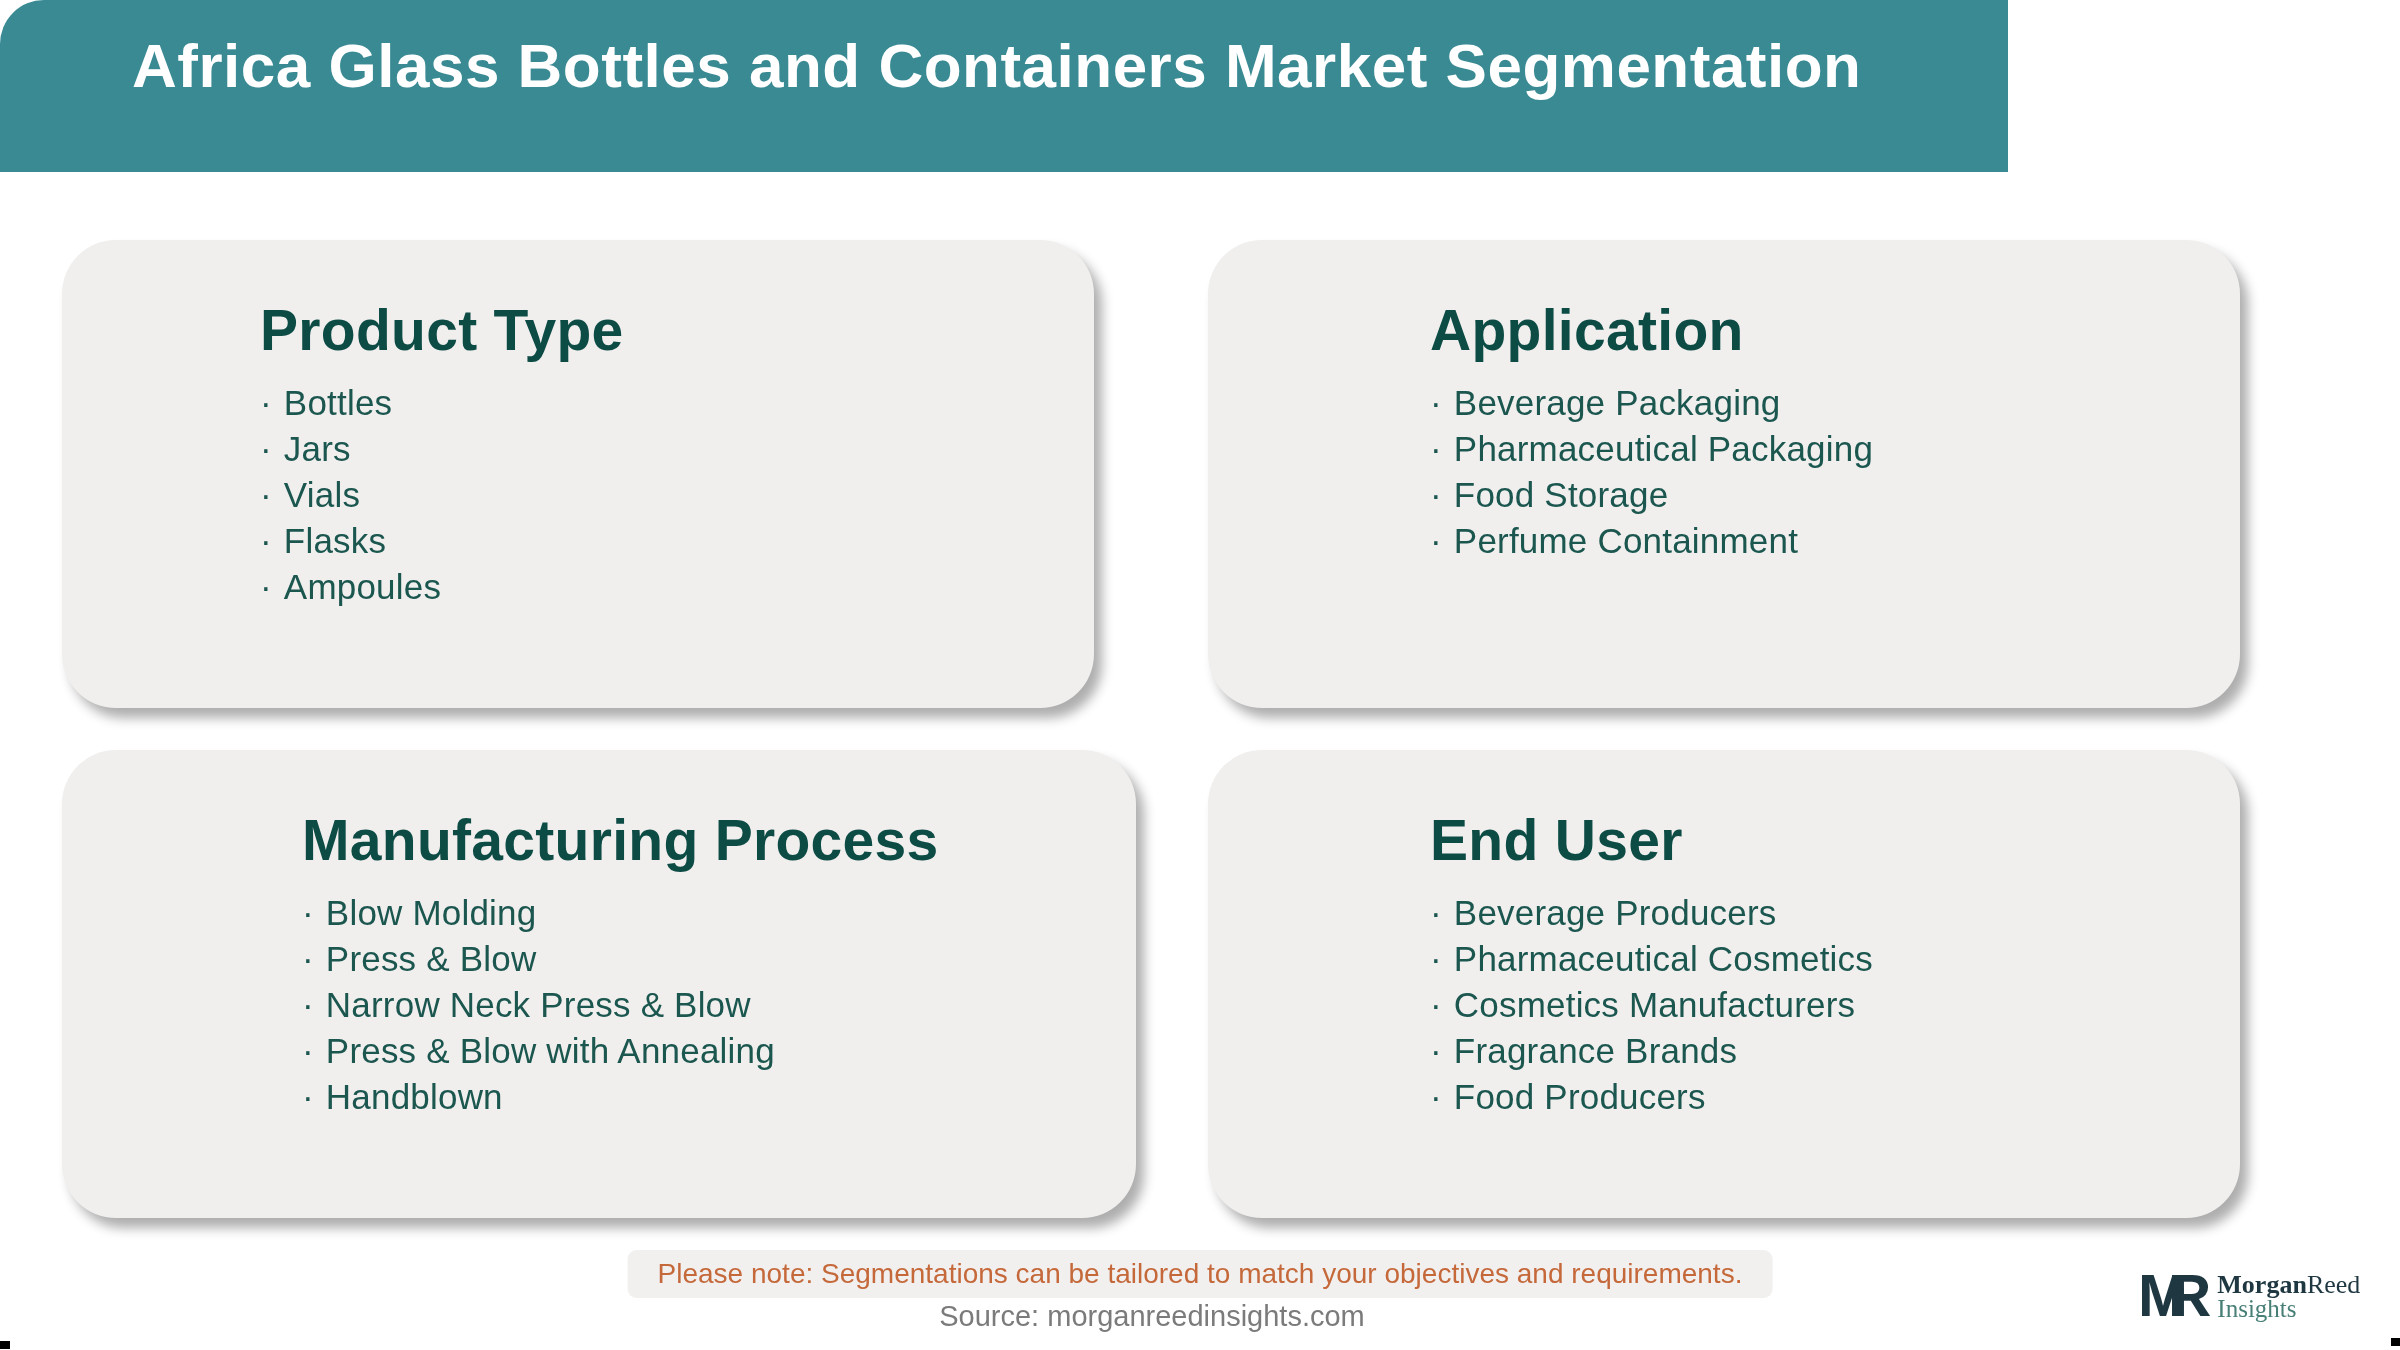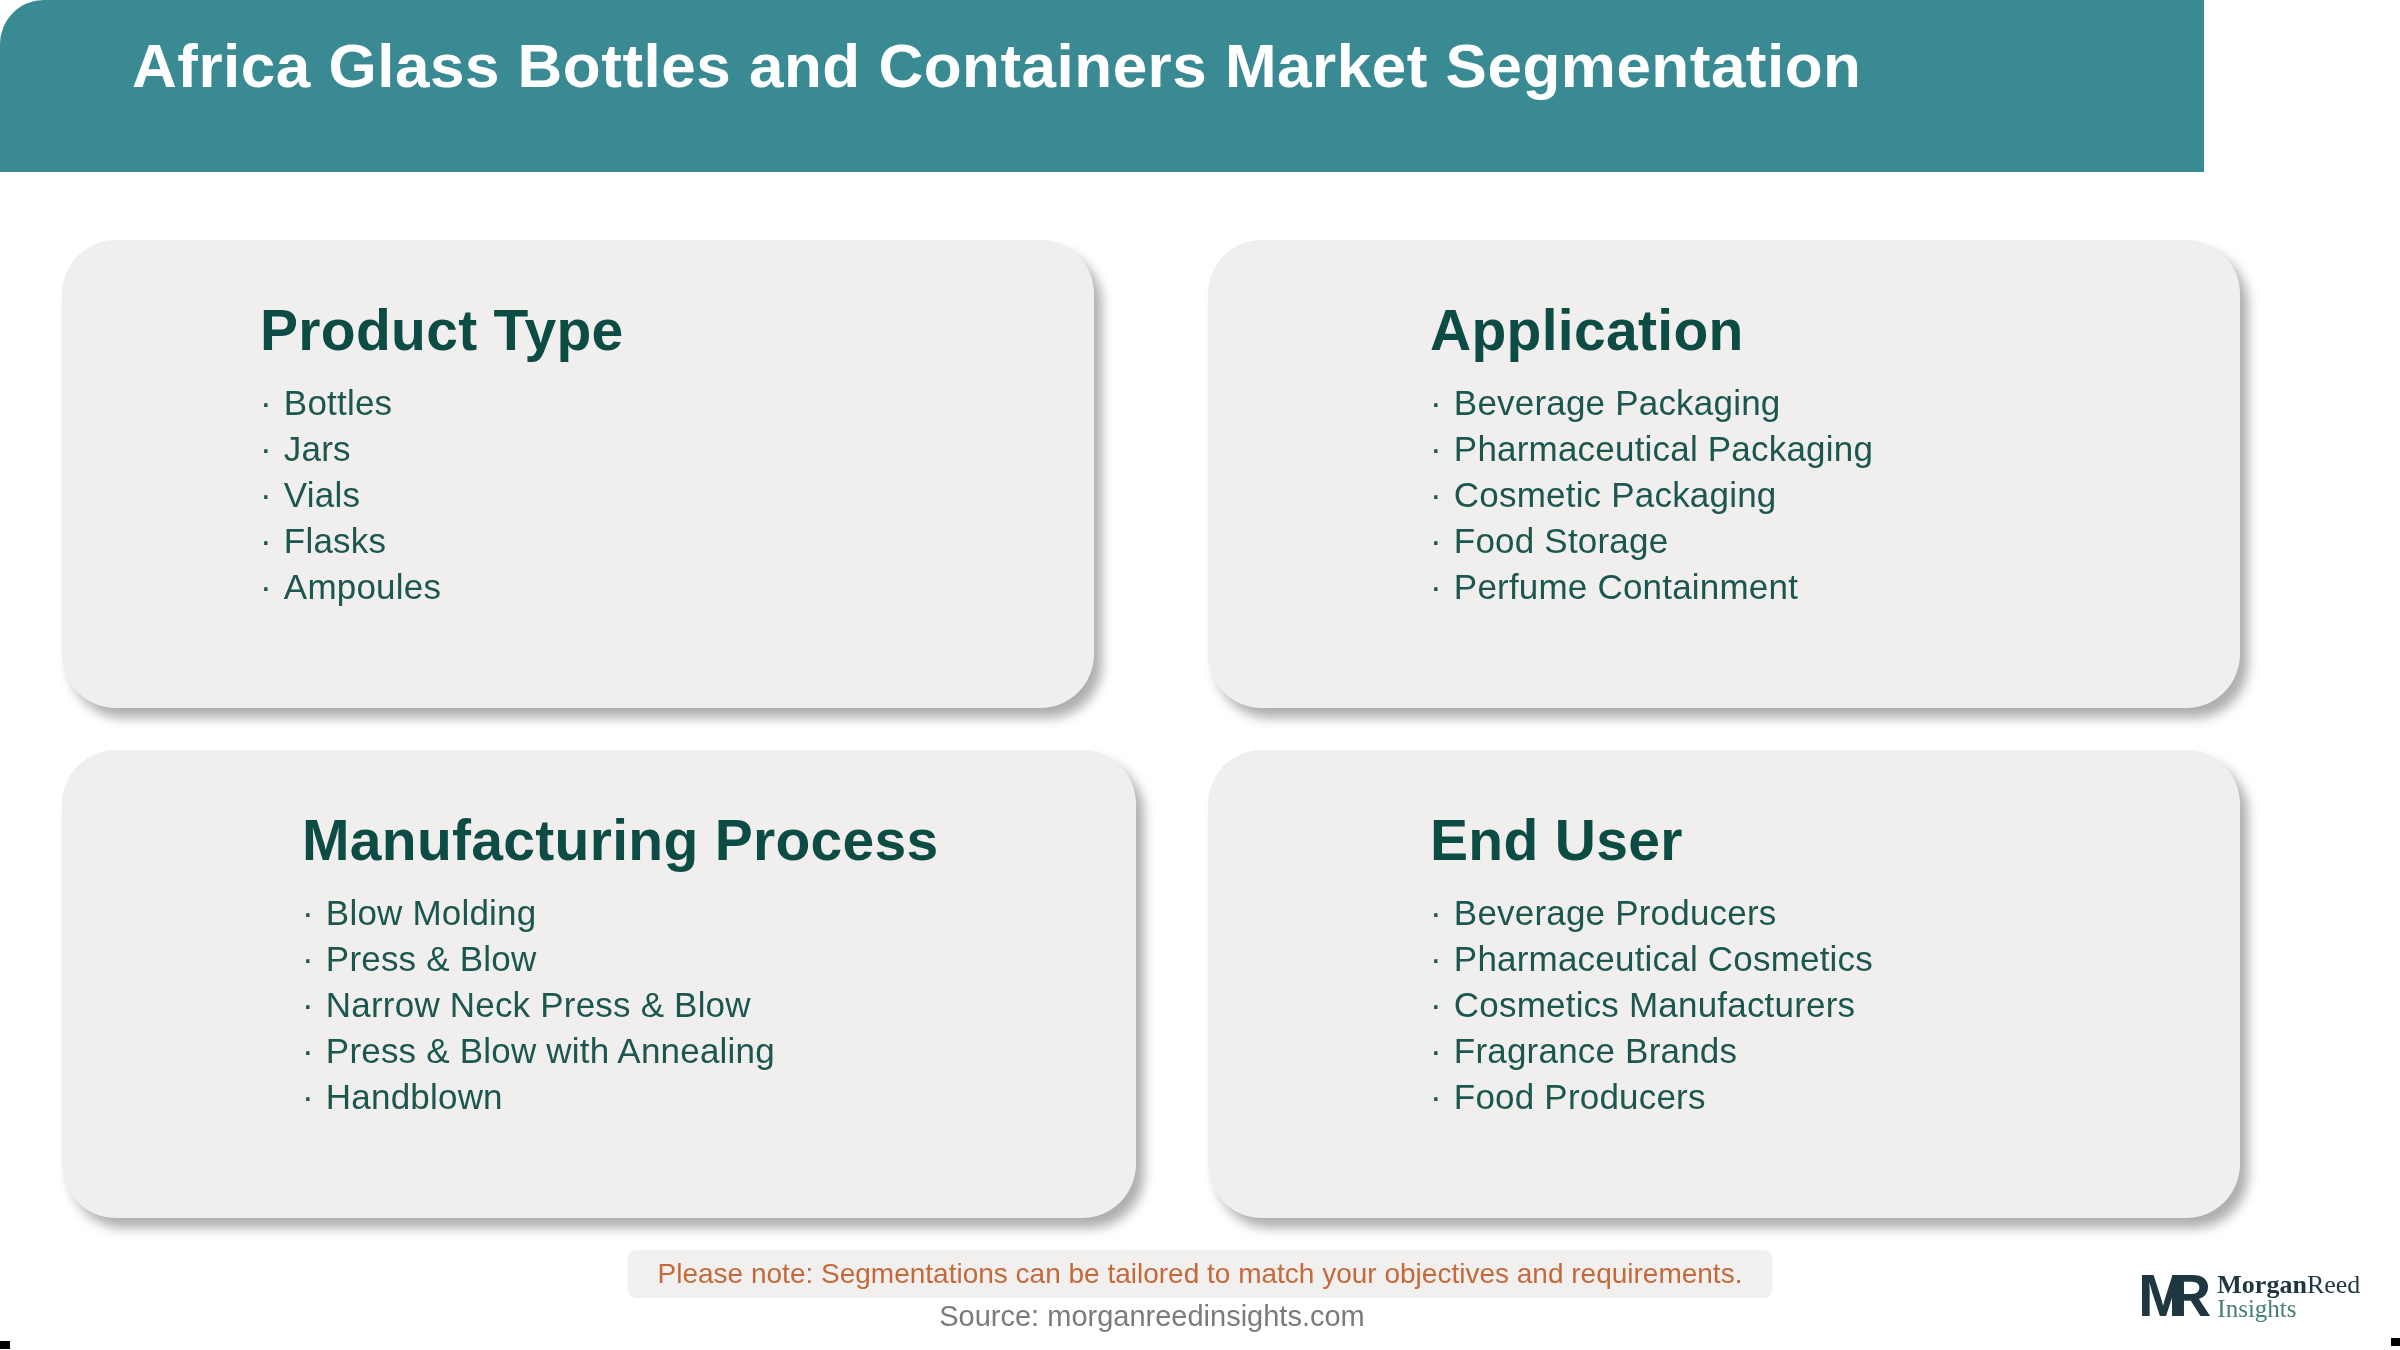--- a/index.html
+++ b/index.html
@@ -15,21 +15,21 @@
     --logo_teal:#477f76;
     --artifact_black:#000000;
   }
   html,body{margin:0;padding:0;background:#ffffff;}
   .canvas{
     position:relative;width:2400px;height:1350px;overflow:hidden;
     background:#ffffff;font-family:"Liberation Sans",sans-serif;
   }
   
   .banner{
-    position:absolute;left:0;top:0;width:2204px;height:172px;
+    position:absolute;left:0;top:0;width:2008px;height:172px;
     background:var(--header_bg);
     border-top-left-radius:44px;
   }
   .banner h1{
     position:absolute;left:132px;top:30px;margin:0;
     font-size:62px;font-weight:bold;color:var(--header_text);
     letter-spacing:0.5px;white-space:nowrap;
   }
   
   .card{
@@ -113,21 +113,20 @@
         </ul>
     </div>
   </section>
 
   <section class="card c2">
     <div class="inner">
       <h2>Application</h2>
       <ul>
           <li><span class="dot">·</span><span>Beverage Packaging</span></li>
           <li><span class="dot">·</span><span>Pharmaceutical Packaging</span></li>
-          <li><span class="dot">·</span><span>Cosmetic Packaging</span></li>
           <li><span class="dot">·</span><span>Food Storage</span></li>
           <li><span class="dot">·</span><span>Perfume Containment</span></li>
         </ul>
     </div>
   </section>
 
   <section class="card c3">
     <div class="inner">
       <h2>Manufacturing Process</h2>
       <ul>

